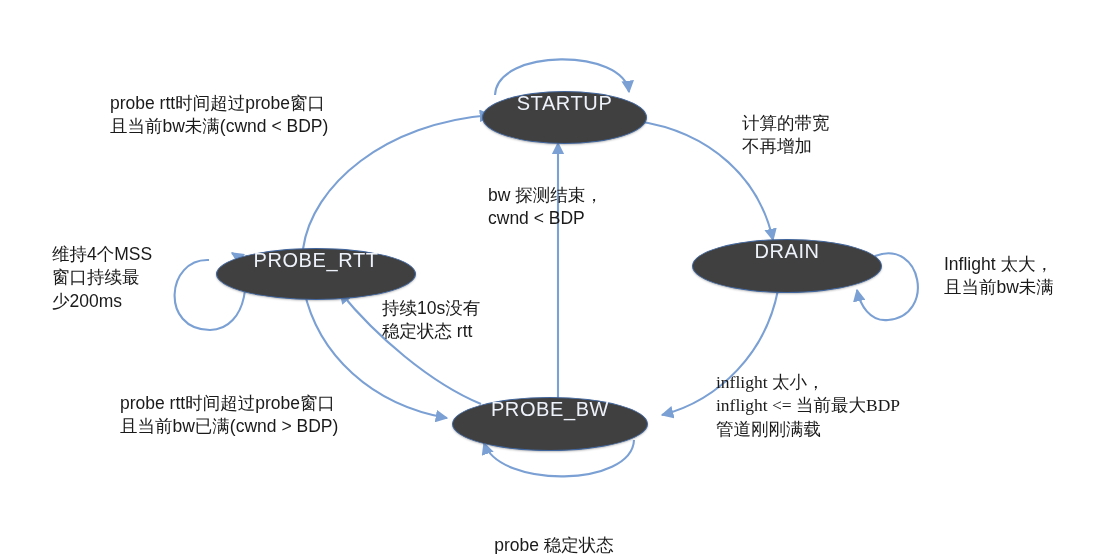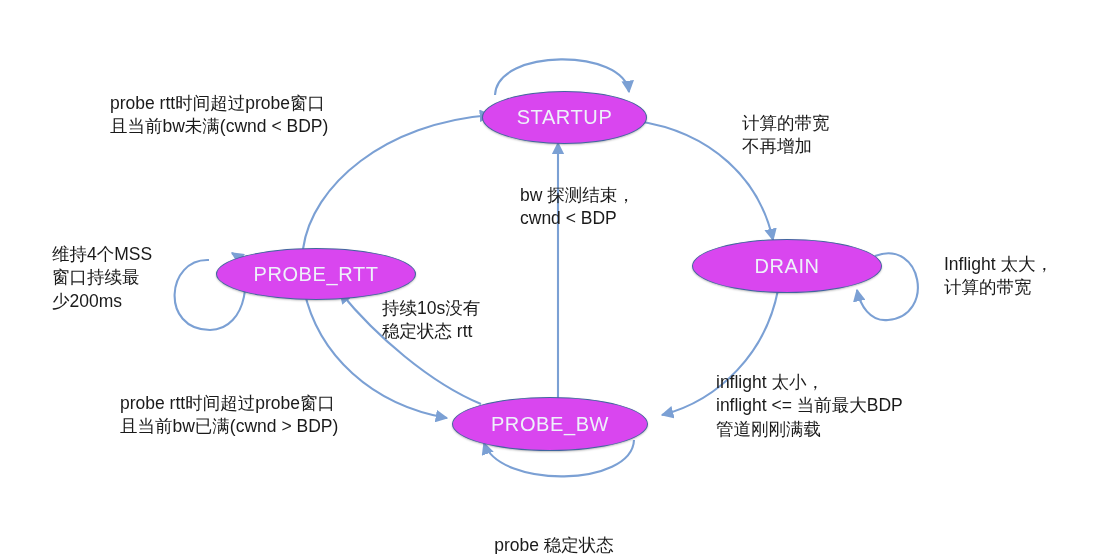--- a/index.html
+++ b/index.html
@@ -20,24 +20,24 @@
   #edges {
     position: absolute;
     left: 0;
     top: 0;
     width: 1115px;
     height: 554px;
   }
   .node {
     position: absolute;
     display: flex;
-    align-items: center;
+    align-items: flex-start;
     justify-content: center;
     border-radius: 50%;
-    background: #d946ef;
+    background: #404040;
     border: 1.4px solid #41669e;
     box-shadow: 0 1px 2px rgba(0,0,0,0.25);
     box-sizing: border-box;
   }
   .node-label {
     color: #eef2fa;
     font-size: 20px;
     letter-spacing: 0.6px;
     white-space: nowrap;
     font-family: "Liberation Sans", "DejaVu Sans", sans-serif;
@@ -106,34 +106,34 @@
     <span class="node-label">PROBE_RTT</span>
   </div>
 
 
   <div class="edge-label left" style="left:110px; top:92px; width:310px;">probe rtt时间超过probe窗口
 且当前bw未满(cwnd &lt; BDP)</div>
 
   <div class="edge-label left" style="left:742px; top:105px; width:180px;margin-top:7px;">计算的带宽
 不再增加</div>
 
-  <div class="edge-label left" style="left:488px; top:184px; width:170px;margin-left:32px;">bw 探测结束，
+  <div class="edge-label left" style="left:488px; top:184px; width:170px;">bw 探测结束，
 cwnd &lt; BDP</div>
 
   <div class="edge-label left" style="left:52px; top:243px; width:140px;">维持4个MSS
 窗口持续最
 少200ms</div>
 
   <div class="edge-label left" style="left:382px; top:297px; width:160px;">持续10s没有
 稳定状态 rtt</div>
 
   <div class="edge-label left" style="left:944px; top:253px; width:170px;">Inflight 太大，
-计算的带宽</div>
+且当前bw未满</div>
 
-  <div class="edge-label left" style="left:716px; top:371px; width:250px;">inflight 太小，
+  <div class="edge-label left" style="left:716px; top:371px; width:250px;font-family:Liberation Serif, serif;">inflight 太小，
 inflight &lt;= 当前最大BDP
 管道刚刚满载</div>
 
   <div class="edge-label left" style="left:120px; top:392px; width:310px;">probe rtt时间超过probe窗口
 且当前bw已满(cwnd &gt; BDP)</div>
 
   <div class="edge-label center" style="left:454px; top:506px; width:200px;margin-top:28px;">probe 稳定状态</div>
 
 </div>
 

